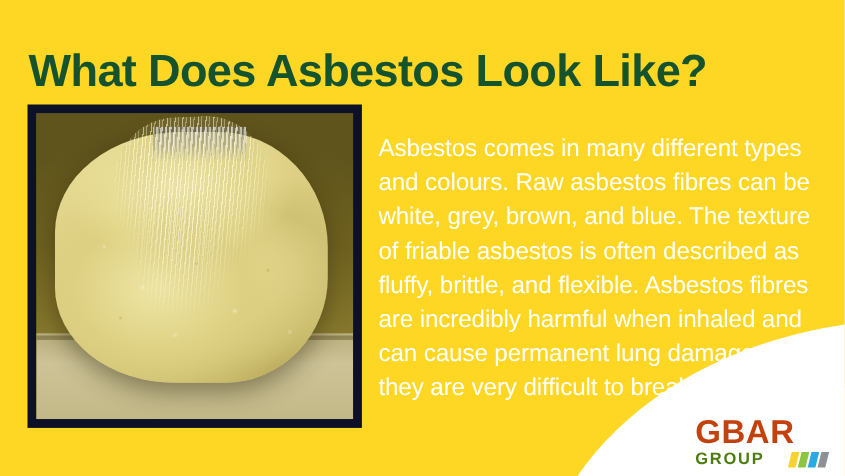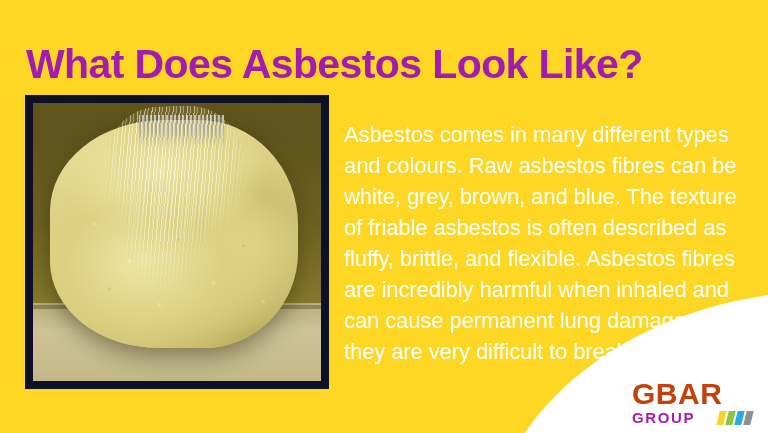--- a/index.html
+++ b/index.html
@@ -237,21 +237,21 @@
     width: 7px;
     height: 14px;
     transform: skewX(-14deg);
   }
 </style>
 </head>
 <body>
 
 <div id="infographic" style="background: rgb(253, 215, 36);">
 
-  <h1 class="title" style="color: #a21caf;">What Does Asbestos Look Like?</h1>
+  <h1 class="title" style="color: #14532d;">What Does Asbestos Look Like?</h1>
 
   <div class="photo-frame" style="background: rgb(13, 17, 40);">
     <div class="photo-inner">
       <div class="photo-bg"></div>
       <div class="photo-shelf"></div>
       <div class="photo-shelf-edge"></div>
       <div class="rock">
         <div class="rock-grain"></div>
         <div class="rock-fibres"></div>
         <div class="rock-fibres-2"></div>
@@ -261,21 +261,21 @@
   </div>
 
   <p class="body-copy" style="color: rgb(255, 255, 255);">Asbestos comes in many different types and colours. Raw asbestos fibres can be white, grey, brown, and blue. The texture of friable asbestos is often described as fluffy, brittle, and flexible. Asbestos fibres are incredibly harmful when inhaled and can cause permanent lung damage as they are very difficult to break down.</p>
 
   <div class="corner-swoosh" style="background: rgb(255, 255, 255);"></div>
   <div class="corner-swoosh-2" style="background: rgb(255, 255, 255);"></div>
 
   <div class="logo">
     <div class="logo-gbar" style="color: #c2410c;">GBAR</div>
     <div class="logo-row">
-      <div class="logo-group" style="color: #a21caf;">GROUP</div>
+      <div class="logo-group" style="color: #4d7c0f;">GROUP</div>
       <div class="logo-bars">
         <span style="background: rgb(246, 211, 49);"></span>
         <span style="background: rgb(140, 198, 62);"></span>
         <span style="background: rgb(41, 171, 226);"></span>
         <span style="background: rgb(141, 144, 150);"></span>
       </div>
     </div>
   </div>
 
 </div>

